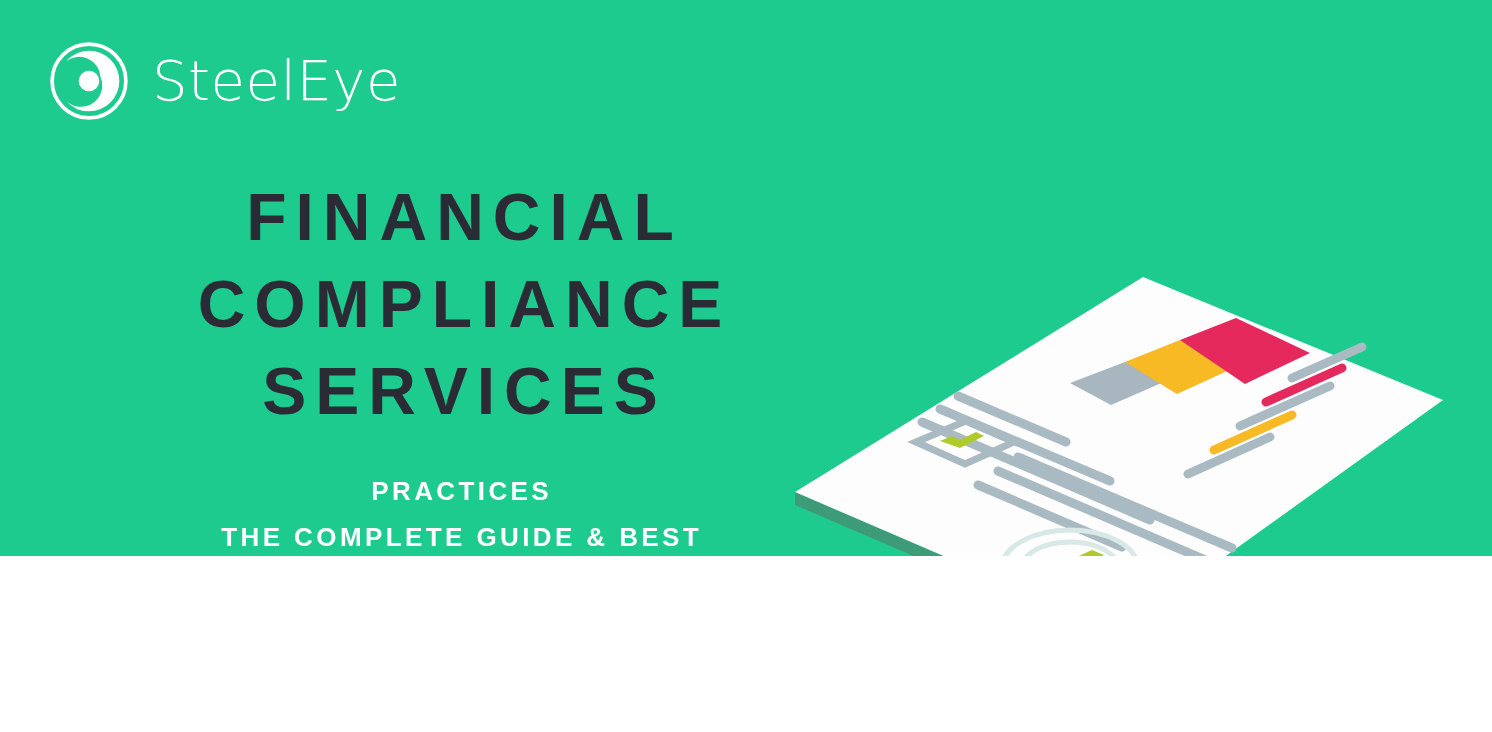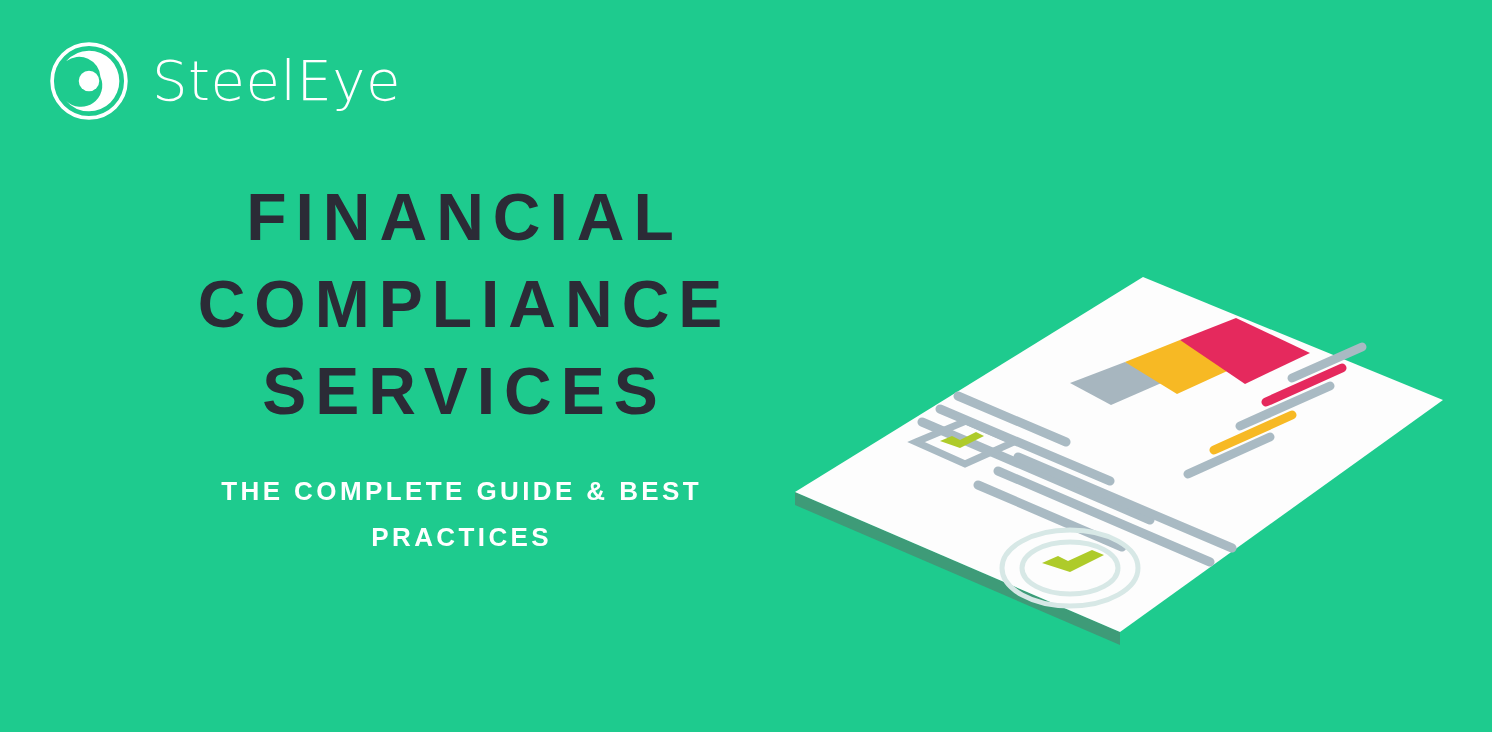--- a/index.html
+++ b/index.html
@@ -6,21 +6,21 @@
   html, body {
     margin: 0;
     padding: 0;
     background: #ffffff;
   }
   * { box-sizing: border-box; }
 
   .banner {
     position: relative;
     width: 1492px;
-    height: 732px;
+    height: 556px;
     background: #1ECB8E;
     overflow: hidden;
     font-family: "Liberation Sans", "DejaVu Sans", sans-serif;
   }
 
   
   .brand {
     position: absolute;
     left: 48px;
     top: 40px;
@@ -111,22 +111,22 @@
     <span class="brand-word">SteelEye</span>
   </div>
 
   <div class="headline-block">
     <h1 class="headline">
       <span class="headline-line">FINANCIAL</span>
       <span class="headline-line">COMPLIANCE</span>
       <span class="headline-line">SERVICES</span>
     </h1>
     <p class="subtitle">
+      <span class="headline-line">PRACTICES</span>
       <span class="headline-line">THE COMPLETE GUIDE &amp; BEST</span>
-      <span class="headline-line">PRACTICES</span>
     </p>
   </div>
 
   <div class="illustration">
     <svg viewBox="0 0 700 420" aria-hidden="true">
 
       <polygon points="25,255 350,395 350,382 25,242" fill="#3E9B78"></polygon>
       <polygon points="350,395 673,163 673,150 350,382" fill="#3E9B78" opacity="0"></polygon>
 
       <polygon points="373,27 673,150 350,382 25,242" fill="#FDFDFD"></polygon>

